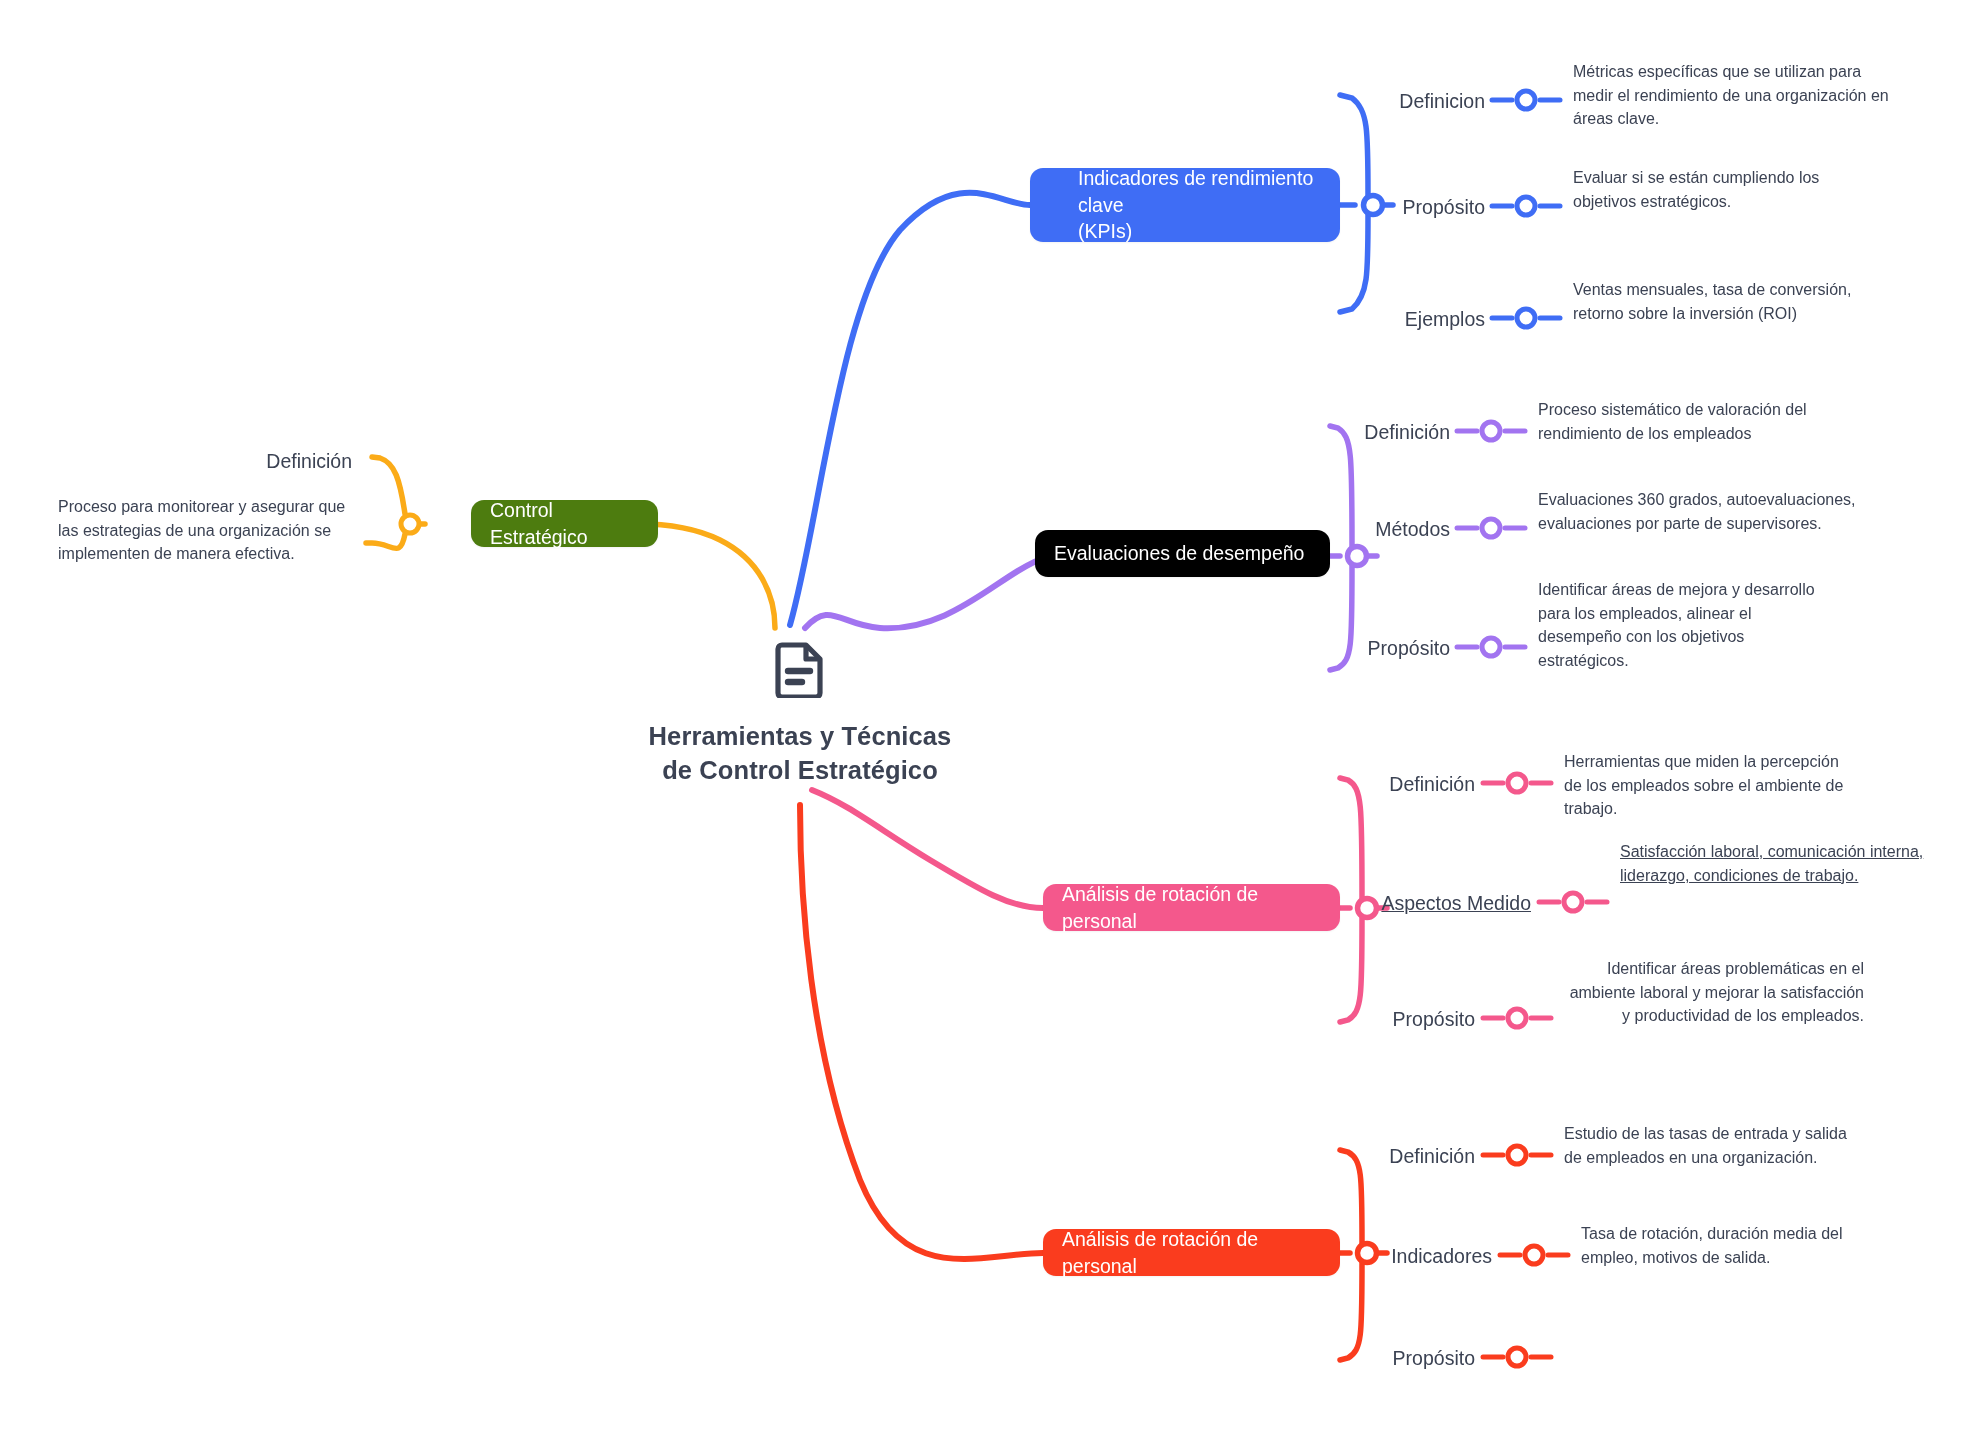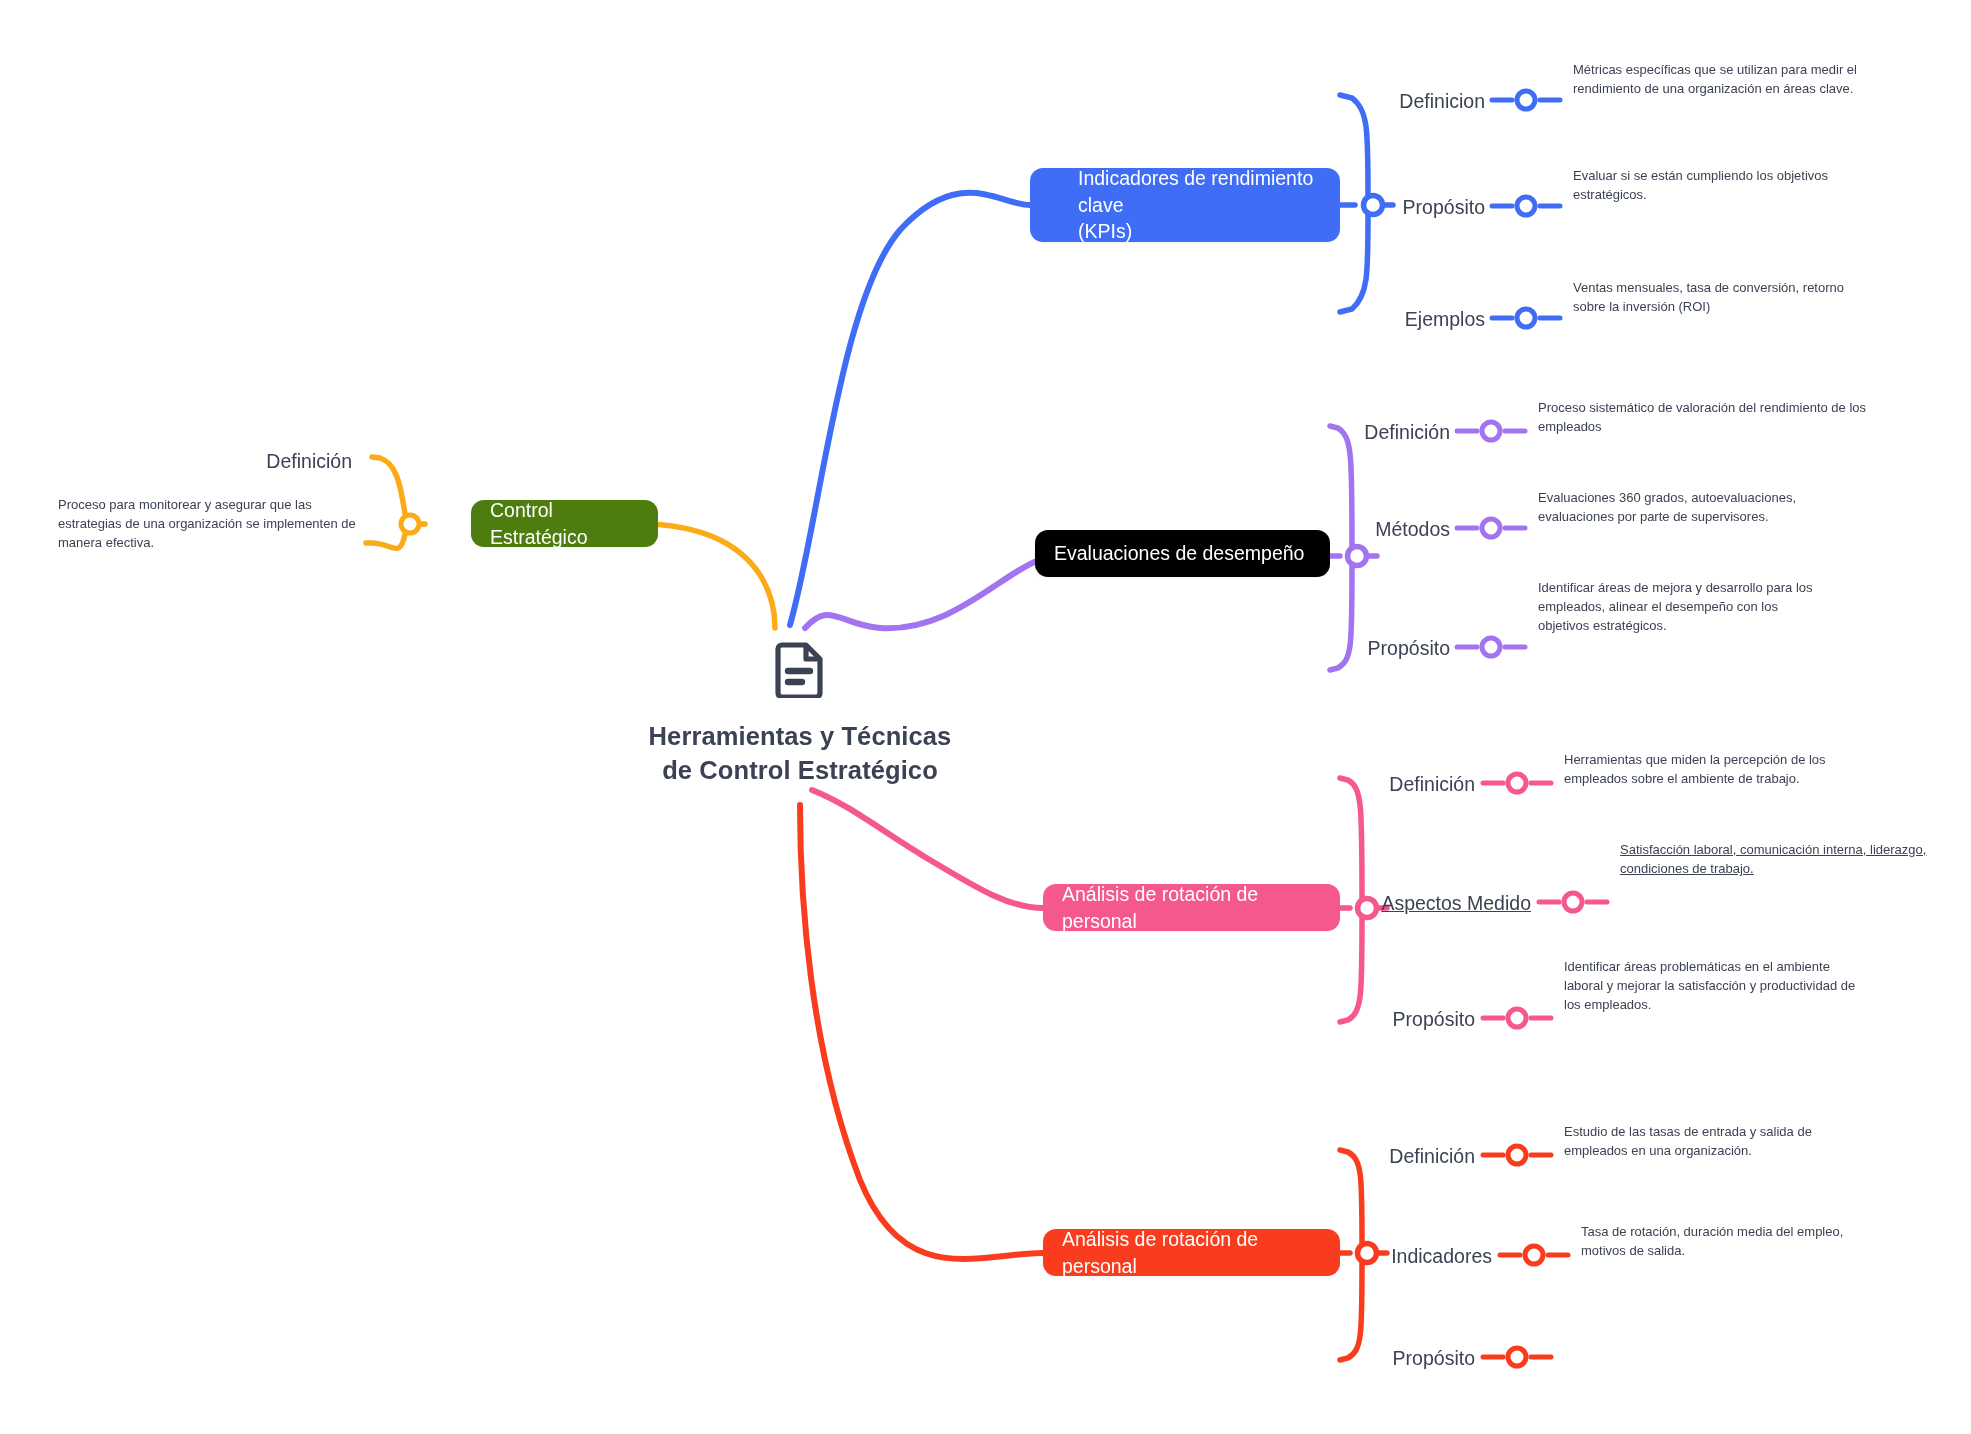--- a/index.html
+++ b/index.html
@@ -64,21 +64,21 @@
     font-size: 19.5px;
     line-height: 1.35;
     color: #3b4253;
     text-align: right;
     white-space: nowrap;
   }
 
   
   .leaf {
     position: absolute;
-    font-size: 13px;
+    font-size: 16px;
     line-height: 1.47;
     color: #3b4253;
   }
 
   
 </style>
 </head>
 <body>
 
 <div id="stage">
@@ -271,21 +271,21 @@
   <div class="blabel" style="left:1260px; top:890px; width:271px;text-decoration:underline;">
     <span>Aspectos Medido</span>
   </div>
   <div class="leaf" style="left:1620px; top:840px; width:310px;text-decoration:underline;">
     <span>Satisfacción laboral, comunicación interna, liderazgo, condiciones de trabajo.</span>
   </div>
 
   <div class="blabel" style="left:1260px; top:1006px; width:215px;">
     <span>Propósito</span>
   </div>
-  <div class="leaf" style="left:1564px; top:957px; width:300px;">
+  <div class="leaf" style="left:1564px; top:957px; width:300px;text-align:right;">
     <span>Identificar áreas problemáticas en el ambiente laboral y mejorar la satisfacción y productividad de los empleados.</span>
   </div>
 
   <div class="pill" style="left:1043px; top:1229px; width:297px; height:47px; background:#FA3C1E;">
     <span>Análisis de rotación de personal</span>
   </div>
   <div class="blabel" style="left:1260px; top:1143px; width:215px;">
     <span>Definición</span>
   </div>
   <div class="leaf" style="left:1564px; top:1122px; width:290px;">

